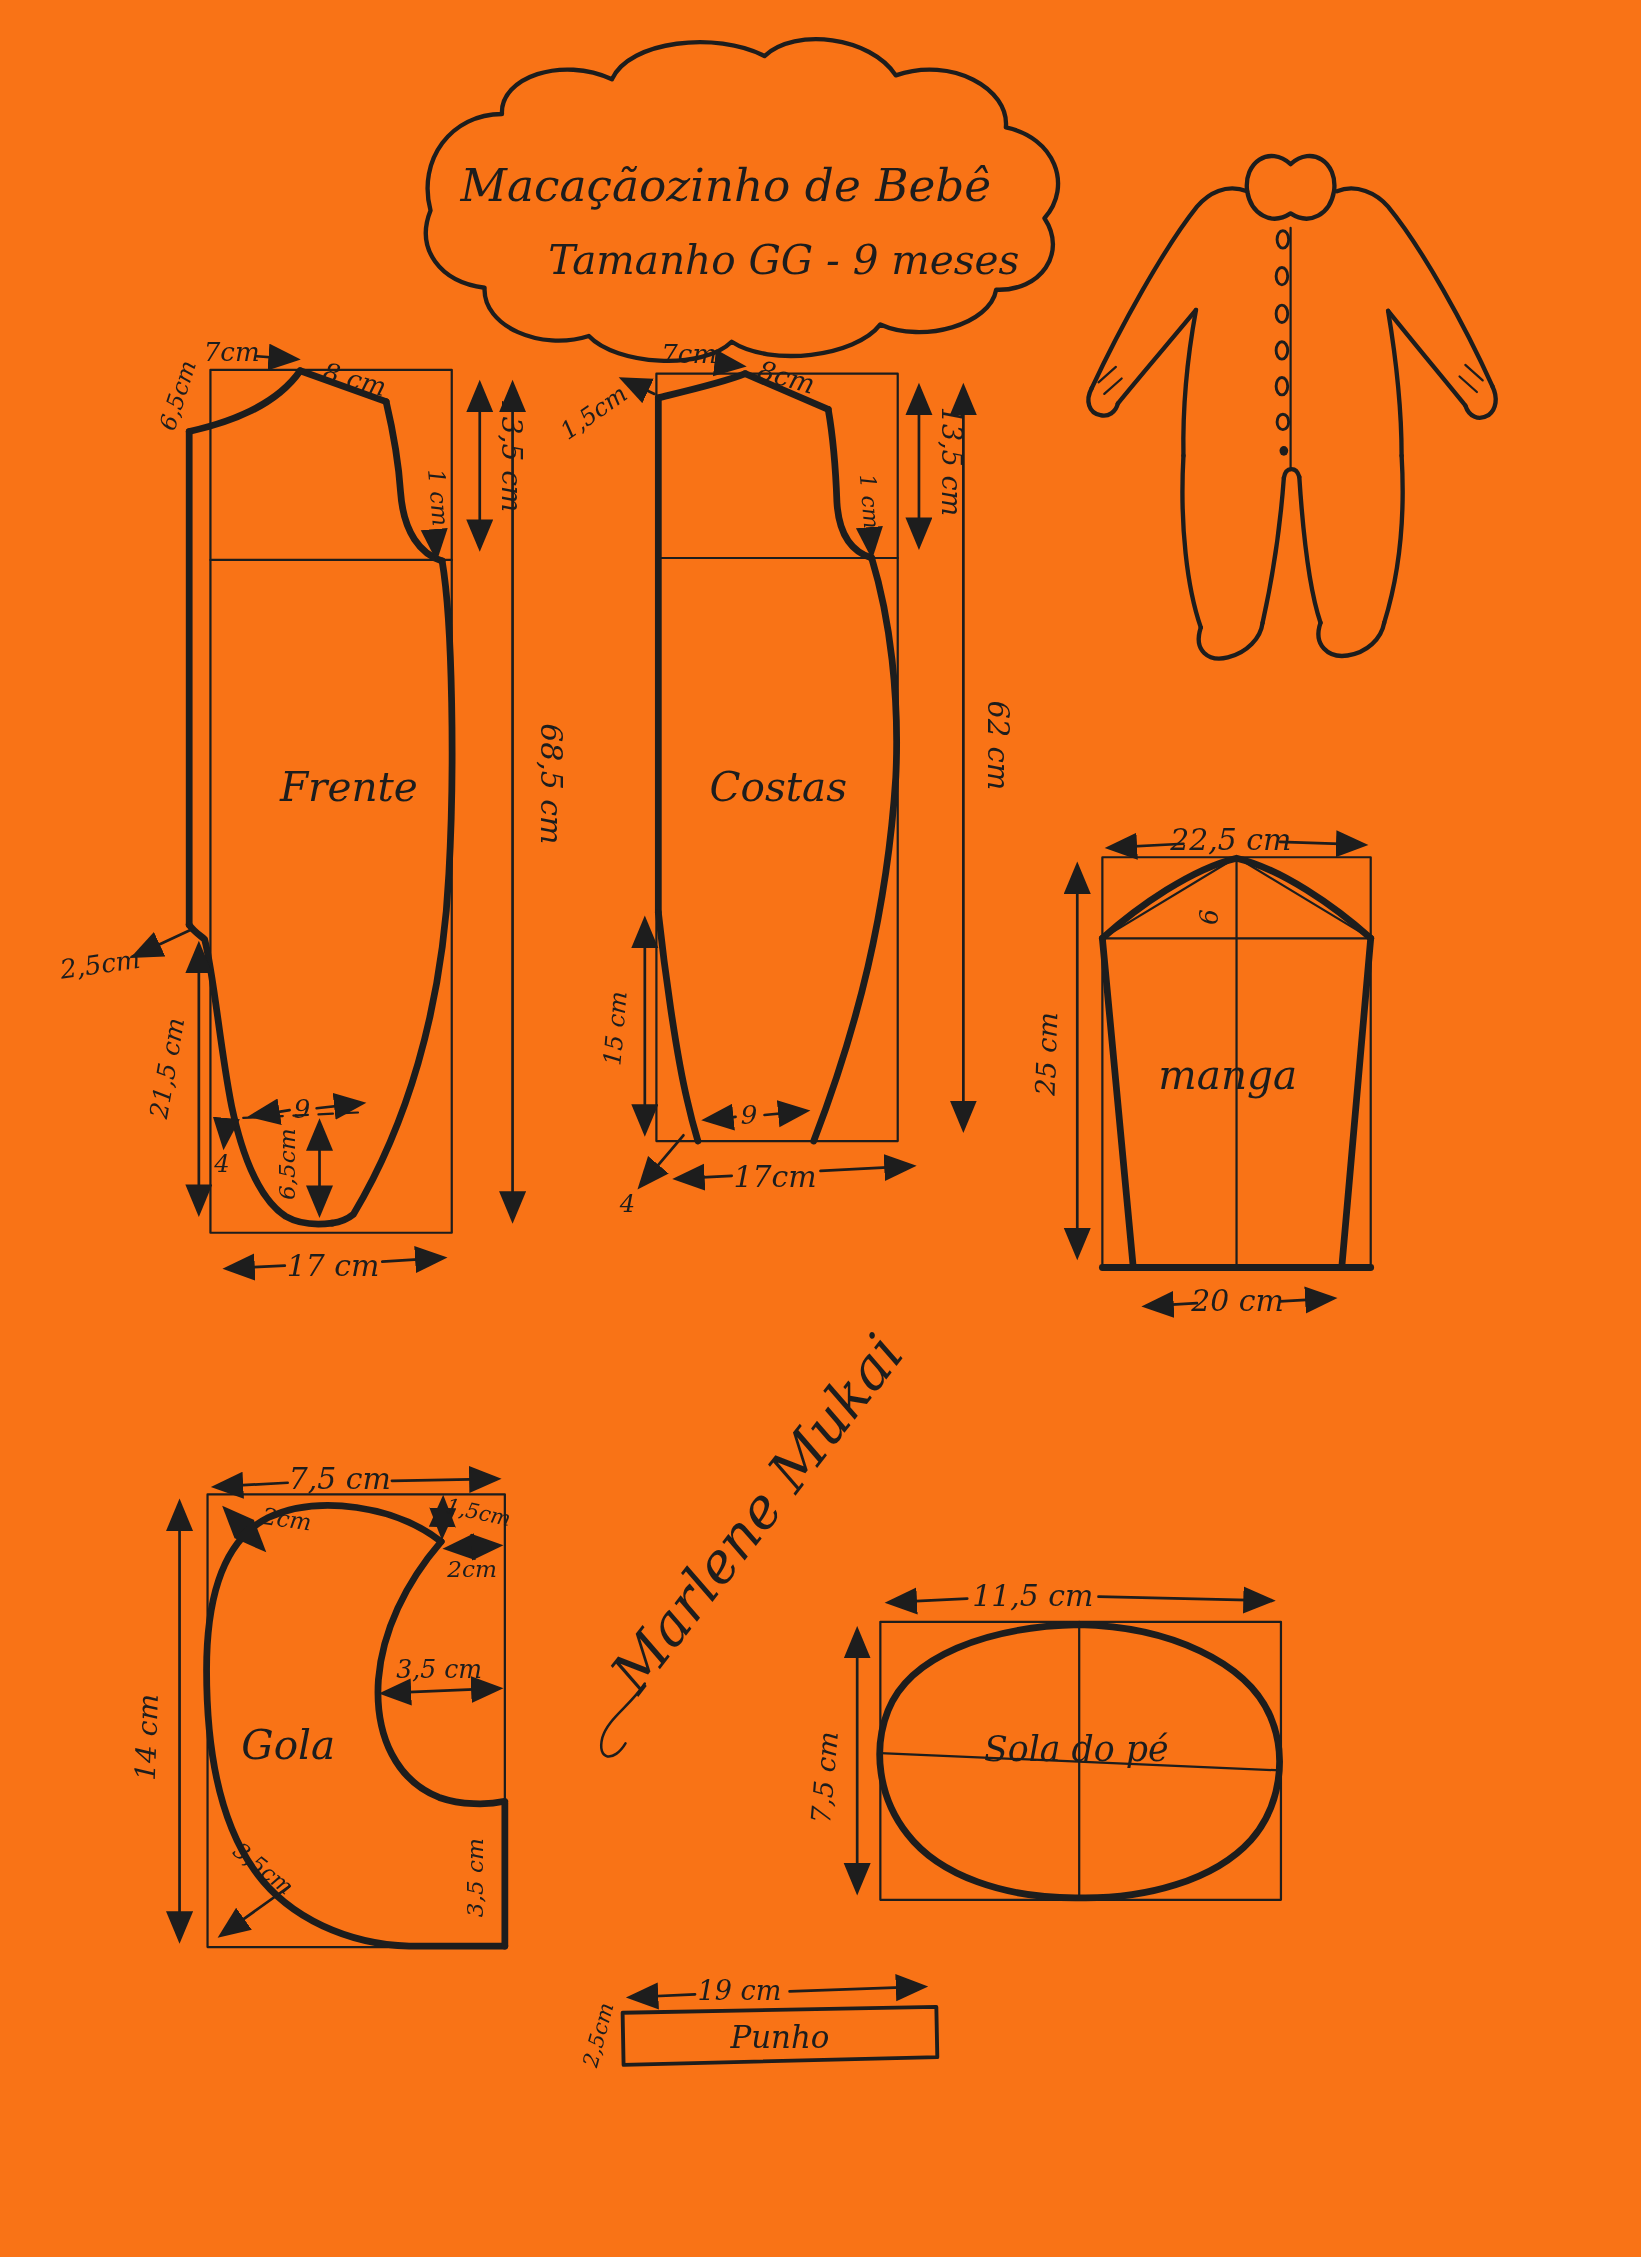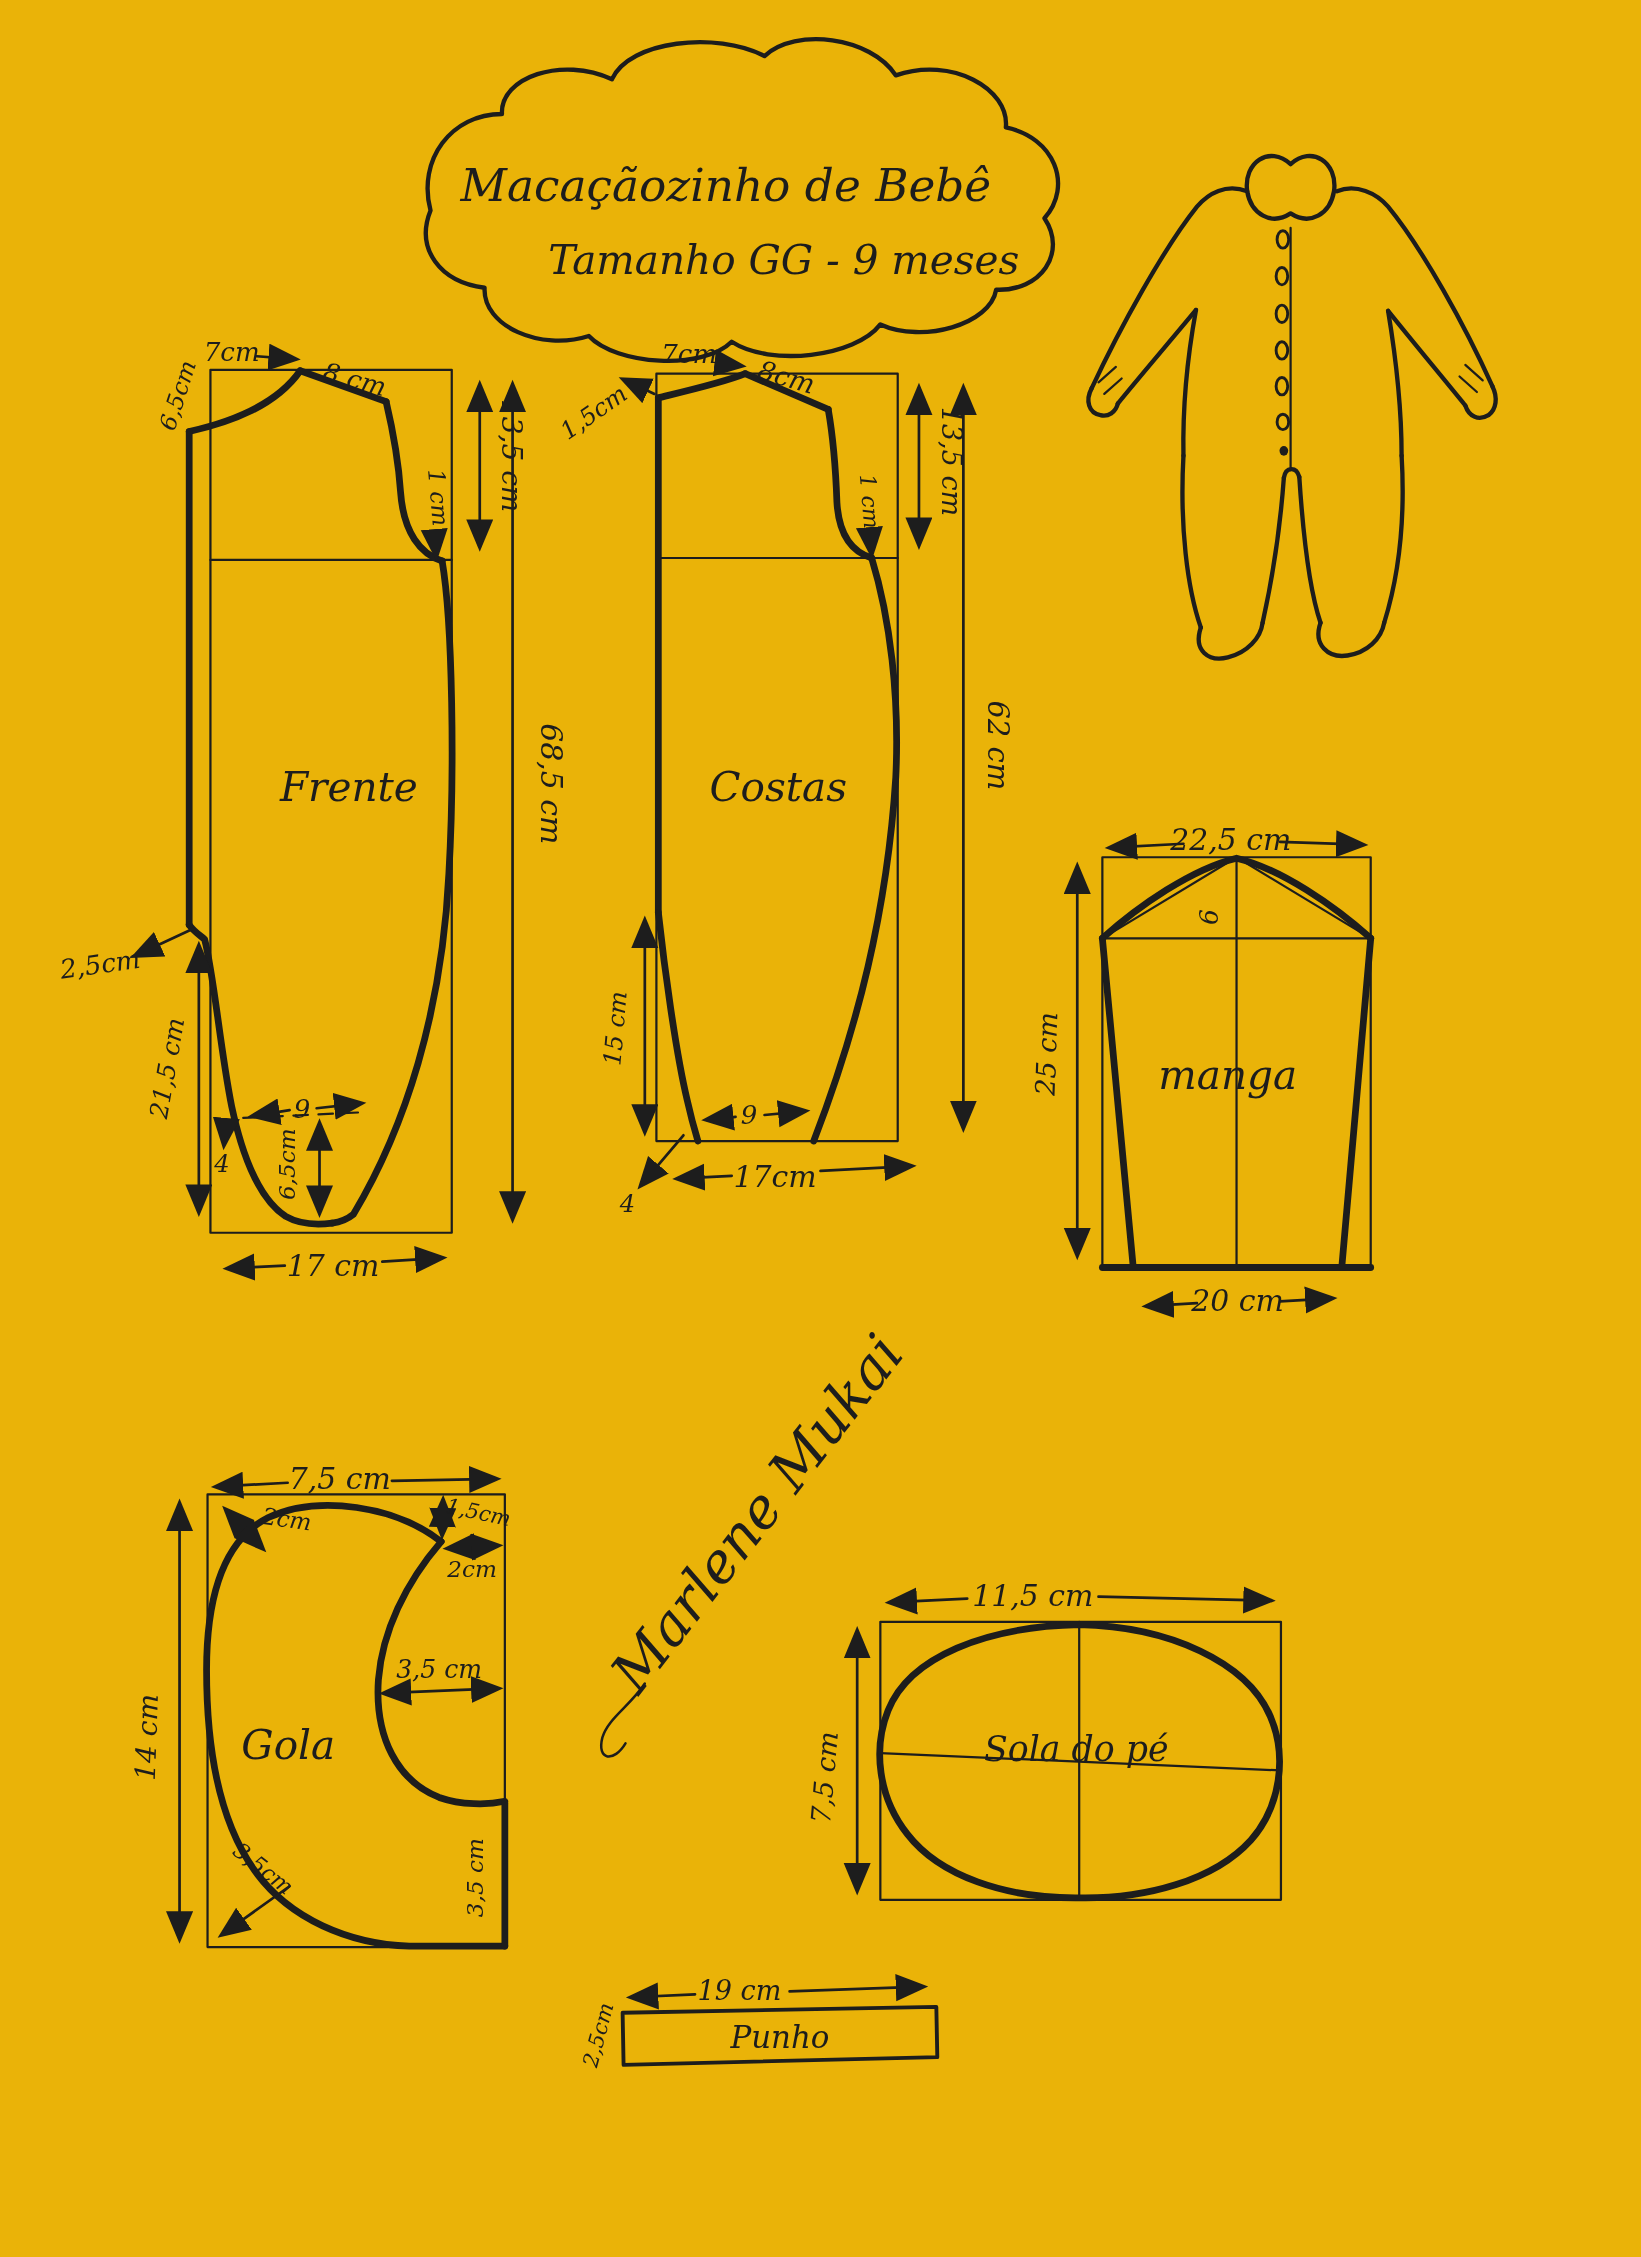--- a/index.html
+++ b/index.html
@@ -1,16 +1,16 @@
 <!DOCTYPE html>
 <html><head>
 <meta charset="utf-8">
 <style>
   html,body{margin:0;padding:0;background:#ffffff;}
-  .page{position:relative;width:1641px;height:2257px;background:#eab308;overflow:hidden;
+  .page{position:relative;width:1641px;height:2257px;background:#f97316;overflow:hidden;
         font-family:"DejaVu Serif", serif;}
   svg{display:block}
   .ink{stroke:#1d1d1d;fill:none;stroke-linecap:round;stroke-linejoin:round;}
   .heavy{stroke-width:7;}
   .med{stroke-width:4.5;}
   .thin{stroke-width:2.3;}
   .dim{stroke-width:2.8;}
   text{fill:#1d1d1d;font-style:italic;font-family:"DejaVu Serif", serif;}
   .lbl{font-size:27px;}
   .big{font-size:31px;}

